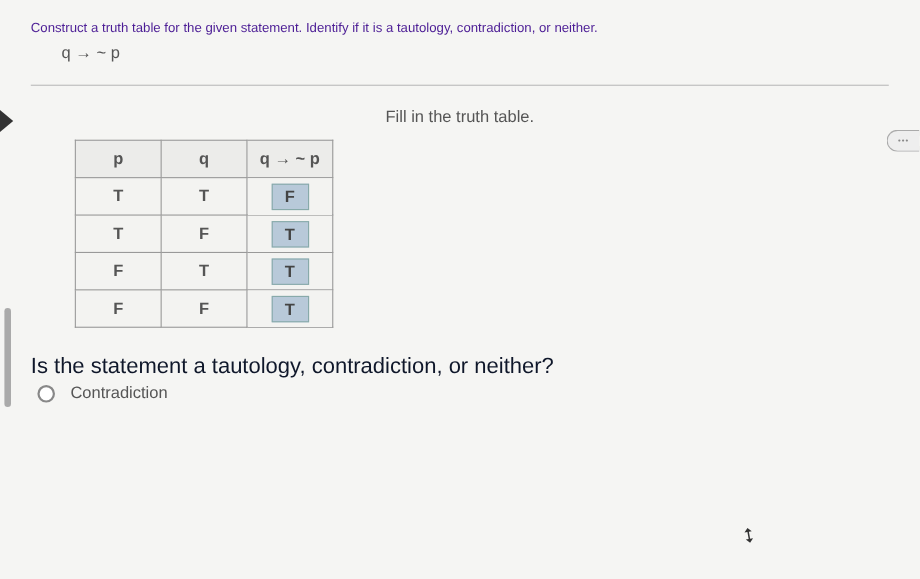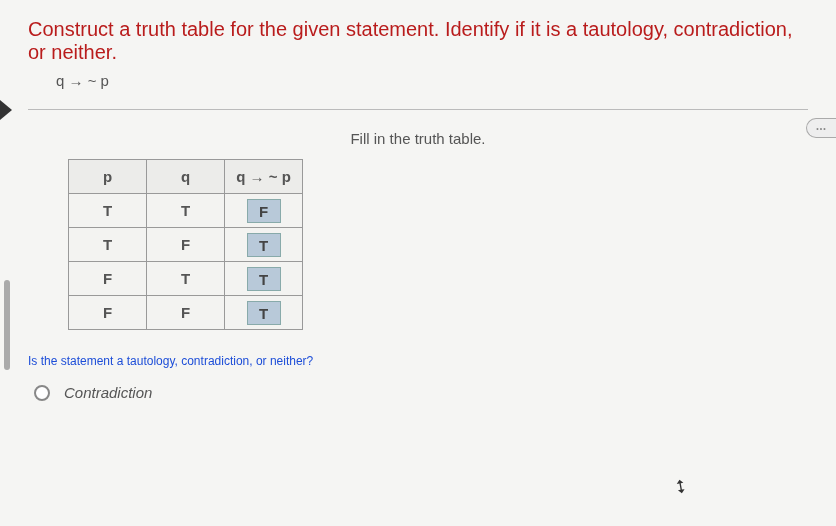--- a/index.html
+++ b/index.html
@@ -6,22 +6,22 @@
     body {
       font-family: Arial, Helvetica, sans-serif;
       background: #f5f5f3;
       width: 836px;
       height: 526px;
       color: #4a4a4a;
       position: relative;
       padding: 18px 28px;
     }
     .question-text {
-      font-size: 20px;
-      color: #b91c1c;
+      font-size: 12px;
+      color: #4c1d95;
       margin-bottom: 8px;
     }
     .expression {
       font-size: 15px;
       color: #555;
       margin-left: 28px;
       margin-bottom: 20px;
     }
     .divider {
       border: none;
@@ -61,23 +61,23 @@
       background: #b8c9d9;
       border: 1px solid #8aa;
       width: 34px;
       height: 24px;
       line-height: 24px;
       vertical-align: middle;
       font-weight: bold;
       color: #444;
     }
     .sub-question {
-      font-size: 12px;
-      color: #1d4ed8;
-      margin-bottom: 16px;
+      font-size: 20px;
+      color: #0f172a;
+      margin-bottom: 4px;
     }
     .options {
       margin-left: 6px;
     }
     .option-row {
       display: flex;
       align-items: center;
       margin-bottom: 10px;
     }
     .radio {
@@ -85,21 +85,20 @@
       height: 16px;
       border: 2px solid #888;
       border-radius: 50%;
       margin-right: 14px;
       background: #fff;
       flex-shrink: 0;
     }
     .option-label {
       font-size: 15px;
       color: #555;
-      font-style: italic;
     }
     .scroll-indicator {
       position: absolute;
       left: 4px;
       top: 280px;
       width: 6px;
       height: 90px;
       background: #aaa;
       border-radius: 3px;
     }

